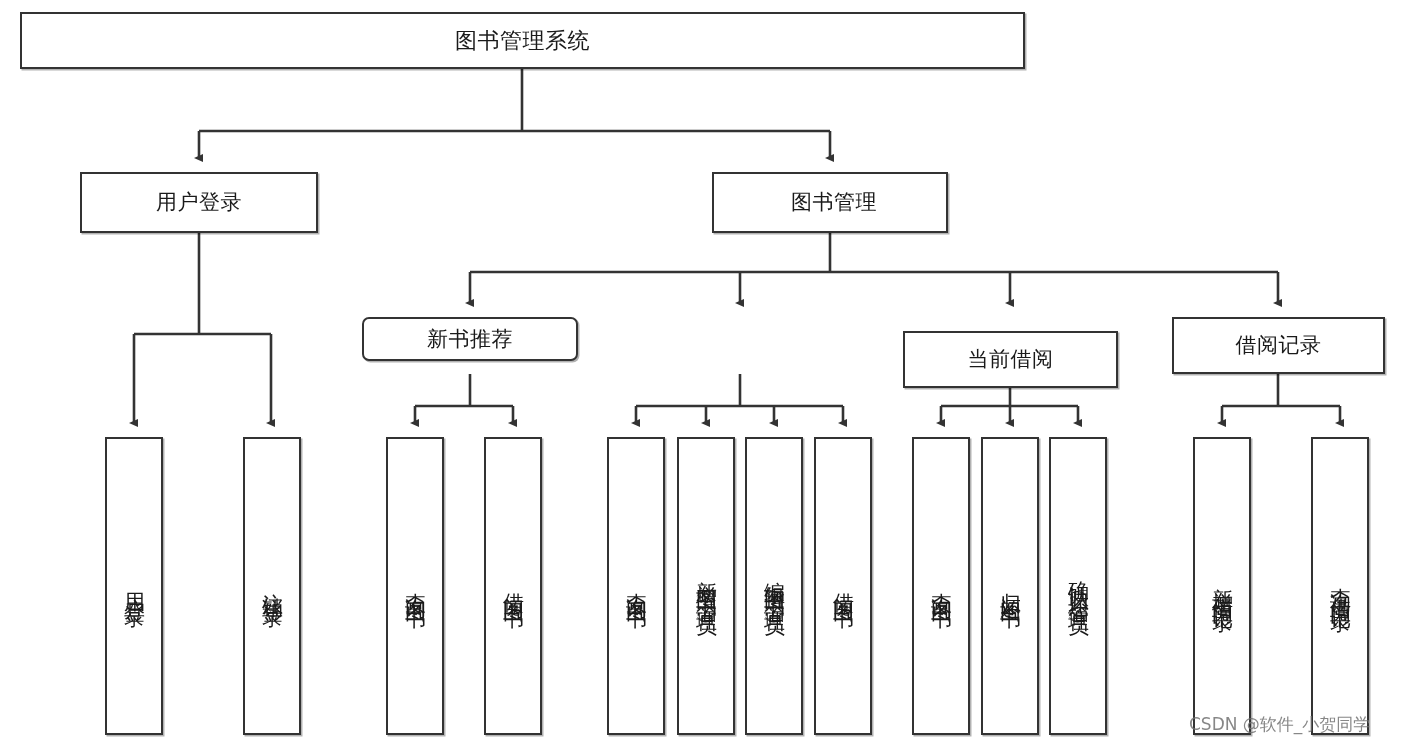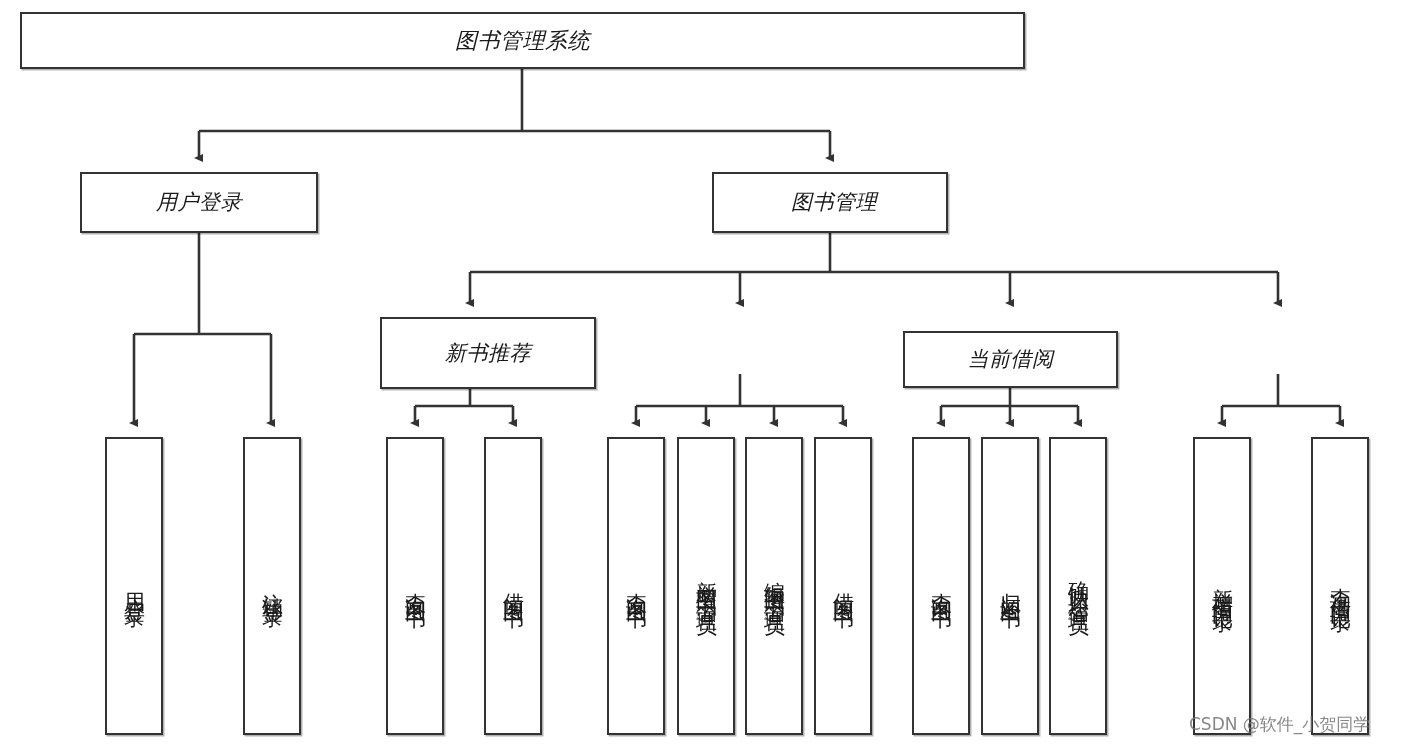--- a/index.html
+++ b/index.html
@@ -39,21 +39,20 @@
   }
   .node .label {
     display: block;
     text-align: center;
     line-height: 1.25;
     white-space: nowrap;
   }
   .node.horizontal .label {
     font-size: 21px;
     letter-spacing: 0.5px;
-    font-style: italic;
   }
   .node.vertical {
     align-items: center;
     justify-content: center;
   }
   .node.vertical .label {
     writing-mode: vertical-rl;
     text-orientation: upright;
     font-size: 21px;
     letter-spacing: 5px;
@@ -131,25 +130,28 @@
     <span class="label">图书管理系统</span>
   </div>
 
   <div class="node horizontal" style="left:80px; top:172px; width:238px; height:61px;">
     <span class="label">用户登录</span>
   </div>
   <div class="node horizontal" style="left:712px; top:172px; width:236px; height:61px;padding-left:8px;">
     <span class="label">图书管理</span>
   </div>
 
-  <div class="node horizontal" style="left:380px; top:317px; width:216px; height:72px;">
+  <div class="node horizontal" style="left:362px; top:317px; width:216px; height:44px;border-radius:7px;">
     <span class="label">新书推荐</span>
   </div>
   <div class="node horizontal" style="left:903px; top:317px; width:215px; height:57px;margin-top:14px;">
     <span class="label">当前借阅</span>
+  </div>
+  <div class="node horizontal" style="left:1172px; top:317px; width:213px; height:57px;">
+    <span class="label">借阅记录</span>
   </div>
 
   <div class="node vertical" style="left:105px; top:437px; width:58px; height:298px;">
     <span class="label">用户登录</span>
   </div>
   <div class="node vertical" style="left:243px; top:437px; width:58px; height:298px;">
     <span class="label">注销登录</span>
   </div>
 
   <div class="node vertical" style="left:386px; top:437px; width:58px; height:298px;">

